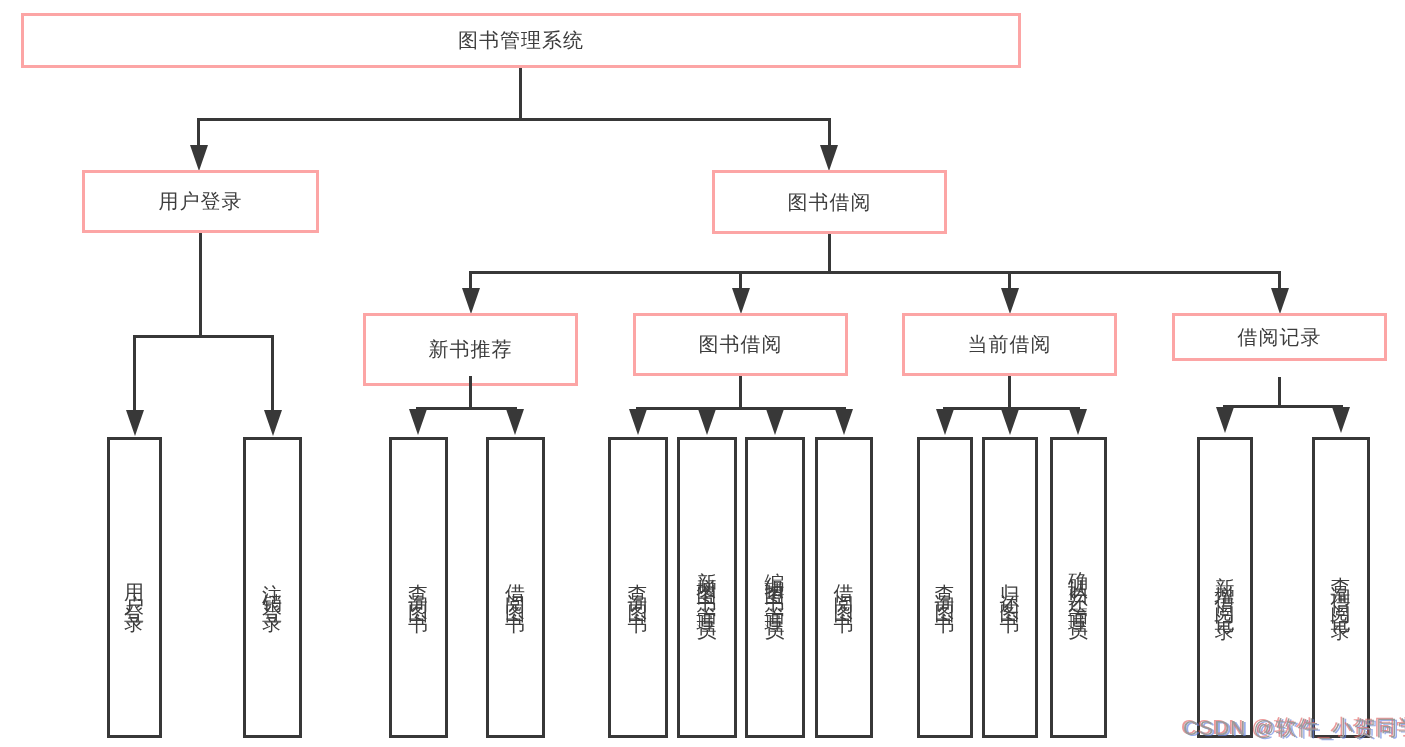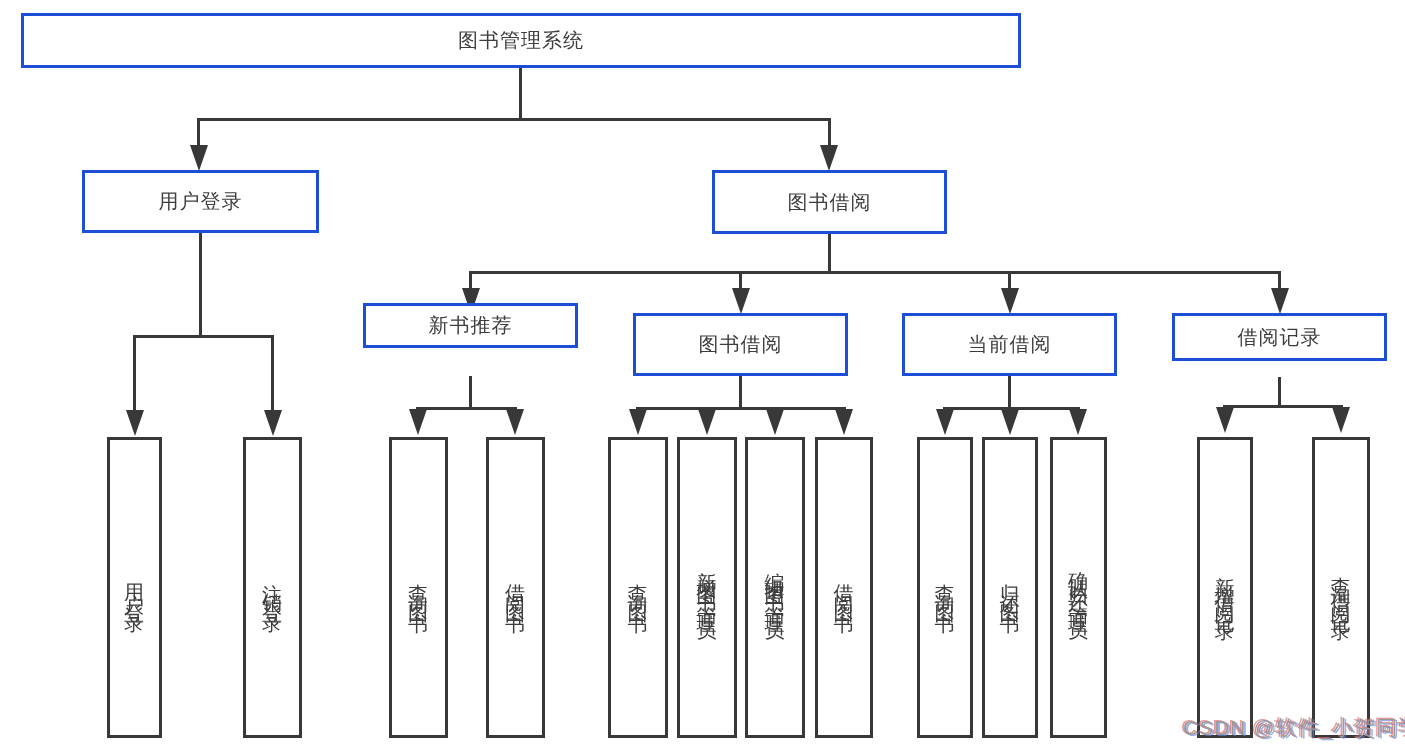--- a/index.html
+++ b/index.html
@@ -5,21 +5,21 @@
   html,body{margin:0;padding:0;background:#fff;}
   #canvas{
     position:relative;
     width:1405px;height:747px;
     background:#ffffff;
     font-family:"Liberation Sans","DejaVu Sans",sans-serif;
     overflow:hidden;
   }
   .node{
     position:absolute;
-    border:3px solid #1d4ed8;
+    border:3px solid #fca5a5;
     background:#fff;
     display:flex;align-items:center;justify-content:center;
     font-size:20px;color:#3d3d3d;
     letter-spacing:1px;
     box-sizing:border-box;
   }
   .leaf{
     position:absolute;
     border:3px solid #383838;
     background:#fff;
@@ -82,21 +82,21 @@
   <div class="ln" style="left:469px;top:271px;width:812px;height:3px;"></div>
   <div class="ln" style="left:469px;top:271px;width:3px;height:19px;"></div>
   <div class="ar" style="left:462px;top:288px;"></div>
   <div class="ln" style="left:739px;top:271px;width:3px;height:19px;"></div>
   <div class="ar" style="left:732px;top:288px;"></div>
   <div class="ln" style="left:1008px;top:271px;width:3px;height:19px;"></div>
   <div class="ar" style="left:1001px;top:288px;"></div>
   <div class="ln" style="left:1278px;top:271px;width:3px;height:19px;"></div>
   <div class="ar" style="left:1271px;top:288px;"></div>
 
-  <div class="node" style="left:363px;top:303px;width:215px;height:45px;font-family:Liberation Serif, serif;">
+  <div class="node" style="left:363px;top:313px;width:215px;height:73px;font-family:Liberation Serif, serif;">
     <span>新书推荐</span>
   </div>
   <div class="node" style="left:902px;top:313px;width:215px;height:63px;">
     <span>当前借阅</span>
   </div>
   <div class="node" style="left:633px;top:313px;width:215px;height:63px;">
     <span>图书借阅</span>
   </div>
   <div class="node" style="left:1172px;top:313px;width:215px;height:48px;">
     <span>借阅记录</span>

